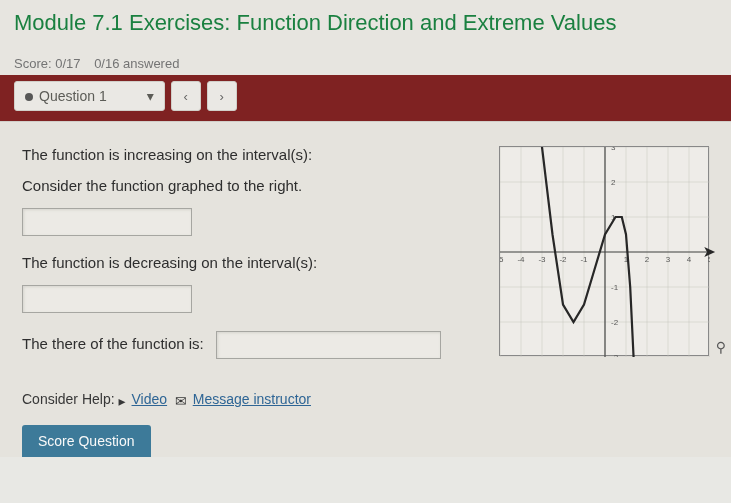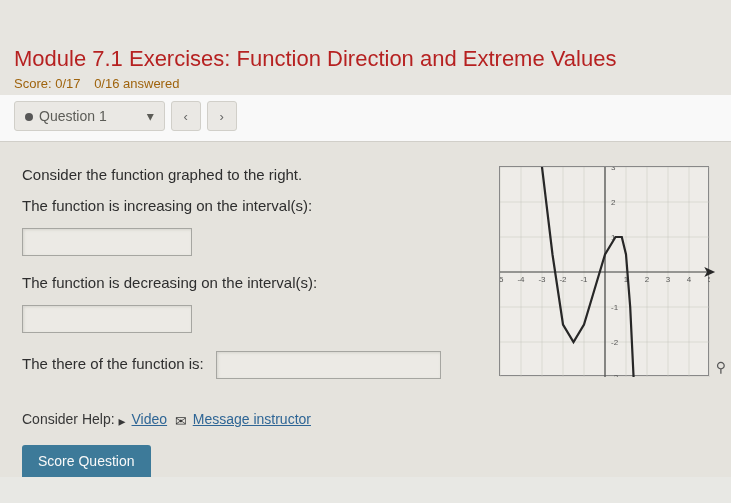--- a/index.html
+++ b/index.html
@@ -11,35 +11,34 @@
       overflow: hidden;
       filter: blur(0.3px) contrast(0.95);
     }
     .header {
       padding: 10px 14px 4px;
       background: #eceae5;
     }
     .title {
       font-size: 22px;
       font-weight: 500;
-      color: #b91c1c;
-      margin-top: 36px;
+      color: #15803d;
     }
     .score-line {
       font-size: 13px;
-      color: #a16207;
-      margin-top: 4px;
+      color: #737373;
+      margin-top: 20px;
     }
     .score-line span { margin-right: 10px; }
     .qbar {
       display: flex;
       align-items: center;
       gap: 6px;
       padding: 6px 14px 10px;
-      background: #ffffff;
+      background: #7f1d1d;
       border-bottom: 1px solid #d5d3cd;
     }
     .qdrop {
       display: flex;
       align-items: center;
       gap: 40px;
       background: #f0eee9;
       border: 1px solid #d5d3cd;
       padding: 6px 10px;
       font-size: 14px;
@@ -116,22 +115,22 @@
     <span><span class="dot"></span><span>Question 1</span></span>
     <span>▾</span>
   </div>
   <div class="navbtn">‹</div>
   <div class="navbtn">›</div>
 </div>
 
 <div class="qarea">
   <div class="flexrow">
     <div class="leftcol">
+      <div class="line">The function is increasing on the interval(s):</div>
       <div class="line">Consider the function graphed to the right.</div>
-      <div class="line">The function is increasing on the interval(s):</div>
       <input class="inp" value="" style="">
       <div class="line">The function is decreasing on the interval(s):</div>
       <input class="inp" value="" style="">
       <div class="line" style="margin-top:4px;">
         <span>The there of the function is:</span>
         <input class="inp wide" value="" style="">
       </div>
     </div>
     <div class="graph">
       <svg id="graph-svg" width="210" height="210" viewBox="0 0 210 210" style="position:absolute;top:0;left:0;">

